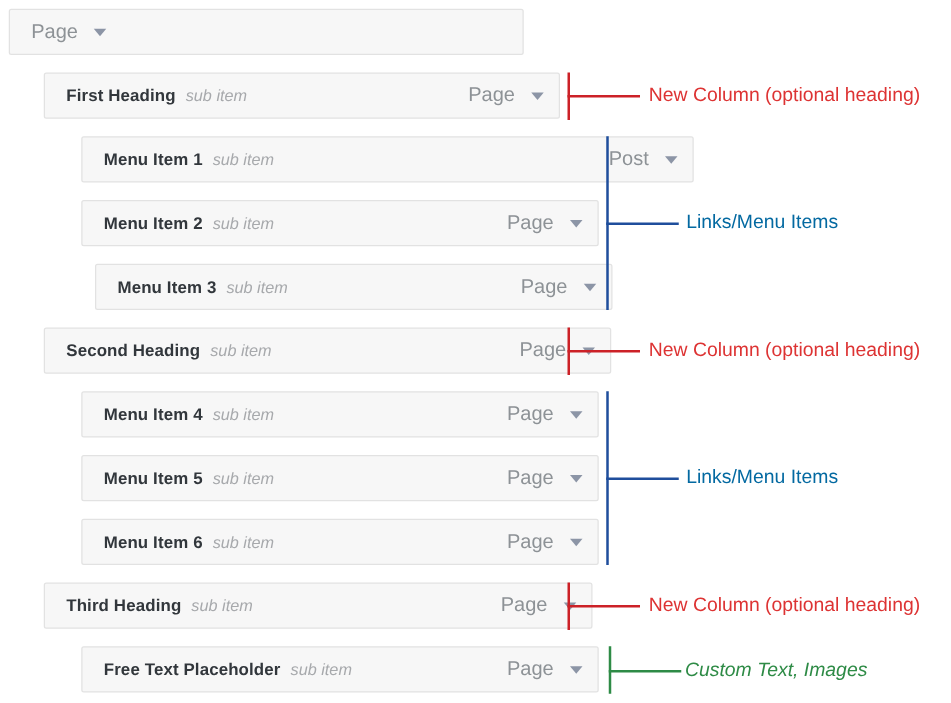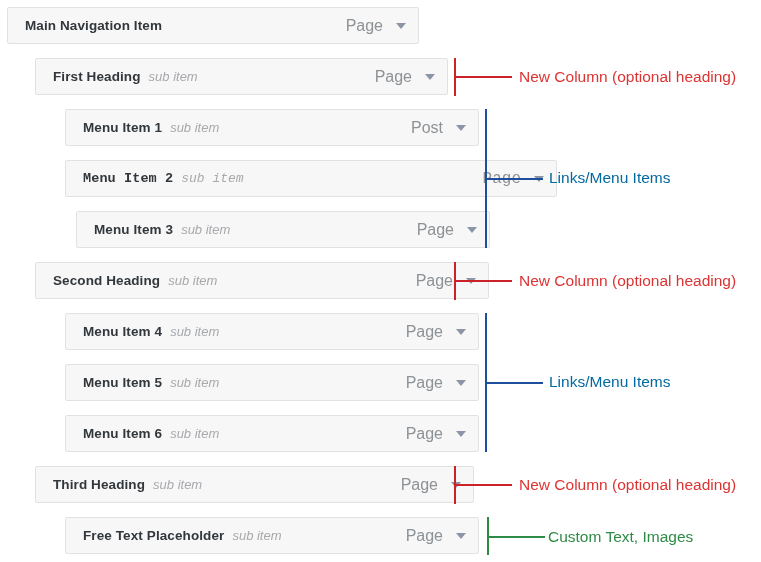--- a/index.html
+++ b/index.html
@@ -88,56 +88,53 @@
     position: absolute;
     font-size: 15.5px;
     white-space: nowrap;
     line-height: 1;
   }
   .c-red   { background: #cc2127; }
   .c-blue  { background: #1f4e9c; }
   .c-green { background: #2e8b46; }
   .t-red   { color: #dd3333; }
   .t-blue  { color: #0369a1; }
-  .t-green { color: #2e8b46; }
+  .t-green { color: #2e8b46; font-style: italic; }
 </style>
 </head>
 <body>
 
 <div id="canvas">
     <div class="row" style="left: 7px; top: 7px; width: 412px;">
-      <div class="labels">
-        <span class="title">Main Navigation Item</span>
-      </div>
       <div class="meta">
         <span class="type">Page</span>
         <span class="caret"></span>
       </div>
     </div>
     <div class="row" style="left: 35px; top: 58px; width: 413px;">
       <div class="labels">
         <span class="title">First Heading</span>
         <span class="sub">sub item</span>
       </div>
       <div class="meta">
         <span class="type">Page</span>
         <span class="caret"></span>
       </div>
     </div>
-    <div class="row" style="left: 65px; top: 109px; width: 414px;">
+    <div class="row" style="left: 65px; top: 109px; width: 490px;">
       <div class="labels">
         <span class="title">Menu Item 1</span>
         <span class="sub">sub item</span>
       </div>
       <div class="meta">
         <span class="type">Post</span>
         <span class="caret"></span>
       </div>
     </div>
-    <div class="row" style="left: 65px; top: 160px; width: 492px; font-family: Liberation Mono, monospace;">
+    <div class="row" style="left: 65px; top: 160px; width: 414px;">
       <div class="labels">
         <span class="title">Menu Item 2</span>
         <span class="sub">sub item</span>
       </div>
       <div class="meta">
         <span class="type">Page</span>
         <span class="caret"></span>
       </div>
     </div>
     <div class="row" style="left: 65px; top: 211px; width: 414px; margin-left: 11px;">

